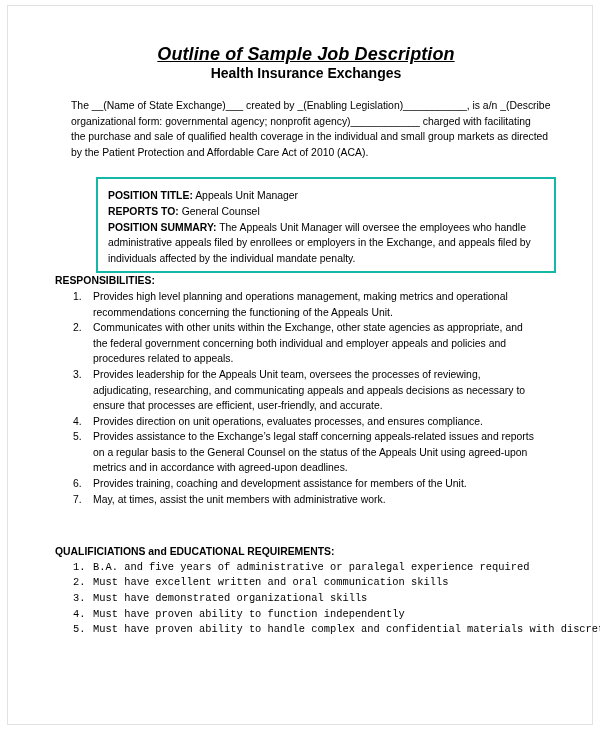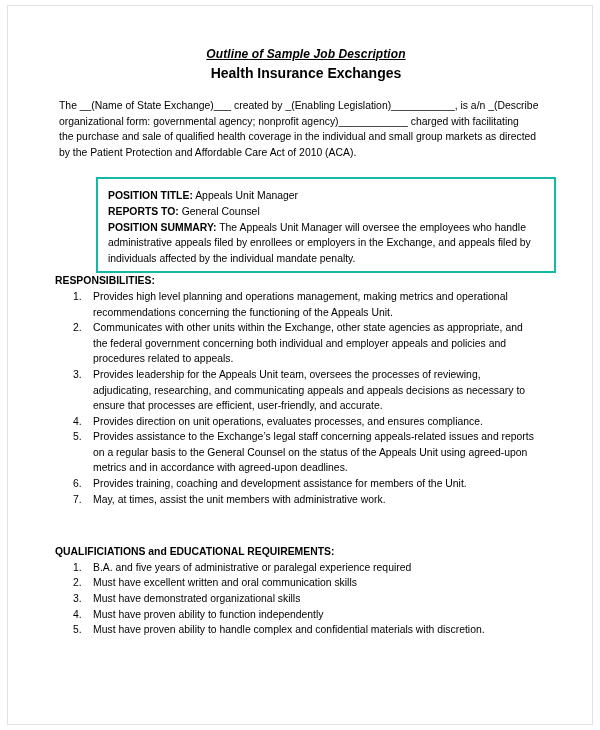--- a/index.html
+++ b/index.html
@@ -30,39 +30,39 @@
   .page-body {
     position: absolute;
     left: 47px;
     top: 40px;
     width: 502px;
   }
 
   
   .doc-title {
     text-align: center;
-    font-size: 12px;
+    font-size: 18px;
     font-weight: bold;
     font-style: italic;
     text-decoration: underline;
     letter-spacing: 0.1px;
     margin: 0 0 2px 0;
     line-height: 17px;
   }
   .doc-subtitle {
     text-align: center;
     font-size: 14px;
     font-weight: bold;
     margin: 0;
     line-height: 17px;
   }
 
   
   .intro {
-    margin: 16px 0 0 4px;
+    margin: 16px 0 0 16px;
     font-size: 10.4px;
     line-height: 15.6px;
     text-align: left;
     width: 500px;
   }
   .intro .ln { display: block; white-space: nowrap; }
 
   
   .position-box {
     margin: 17px 0 0 41px;
@@ -110,21 +110,21 @@
     position: absolute;
     left: 18px;
     top: 0;
     width: 16px;
     text-align: left;
   }
   ol.doc-list .ln { display: block; white-space: nowrap; }
 
   .resp-list { margin-top: 1px; }
   .qual-list { margin-top: 14px; }
-  .qual-list > li { line-height: 17.6px; }
+  .qual-list > li { line-height: 17.6px; font-family: Liberation Mono, monospace; }
 </style>
 </head>
 <body>
 
 <div class="page-frame">
   <div class="page-body">
 
     <h1 class="doc-title">Outline of Sample Job Description</h1>
     <h2 class="doc-subtitle">Health Insurance Exchanges</h2>
 

